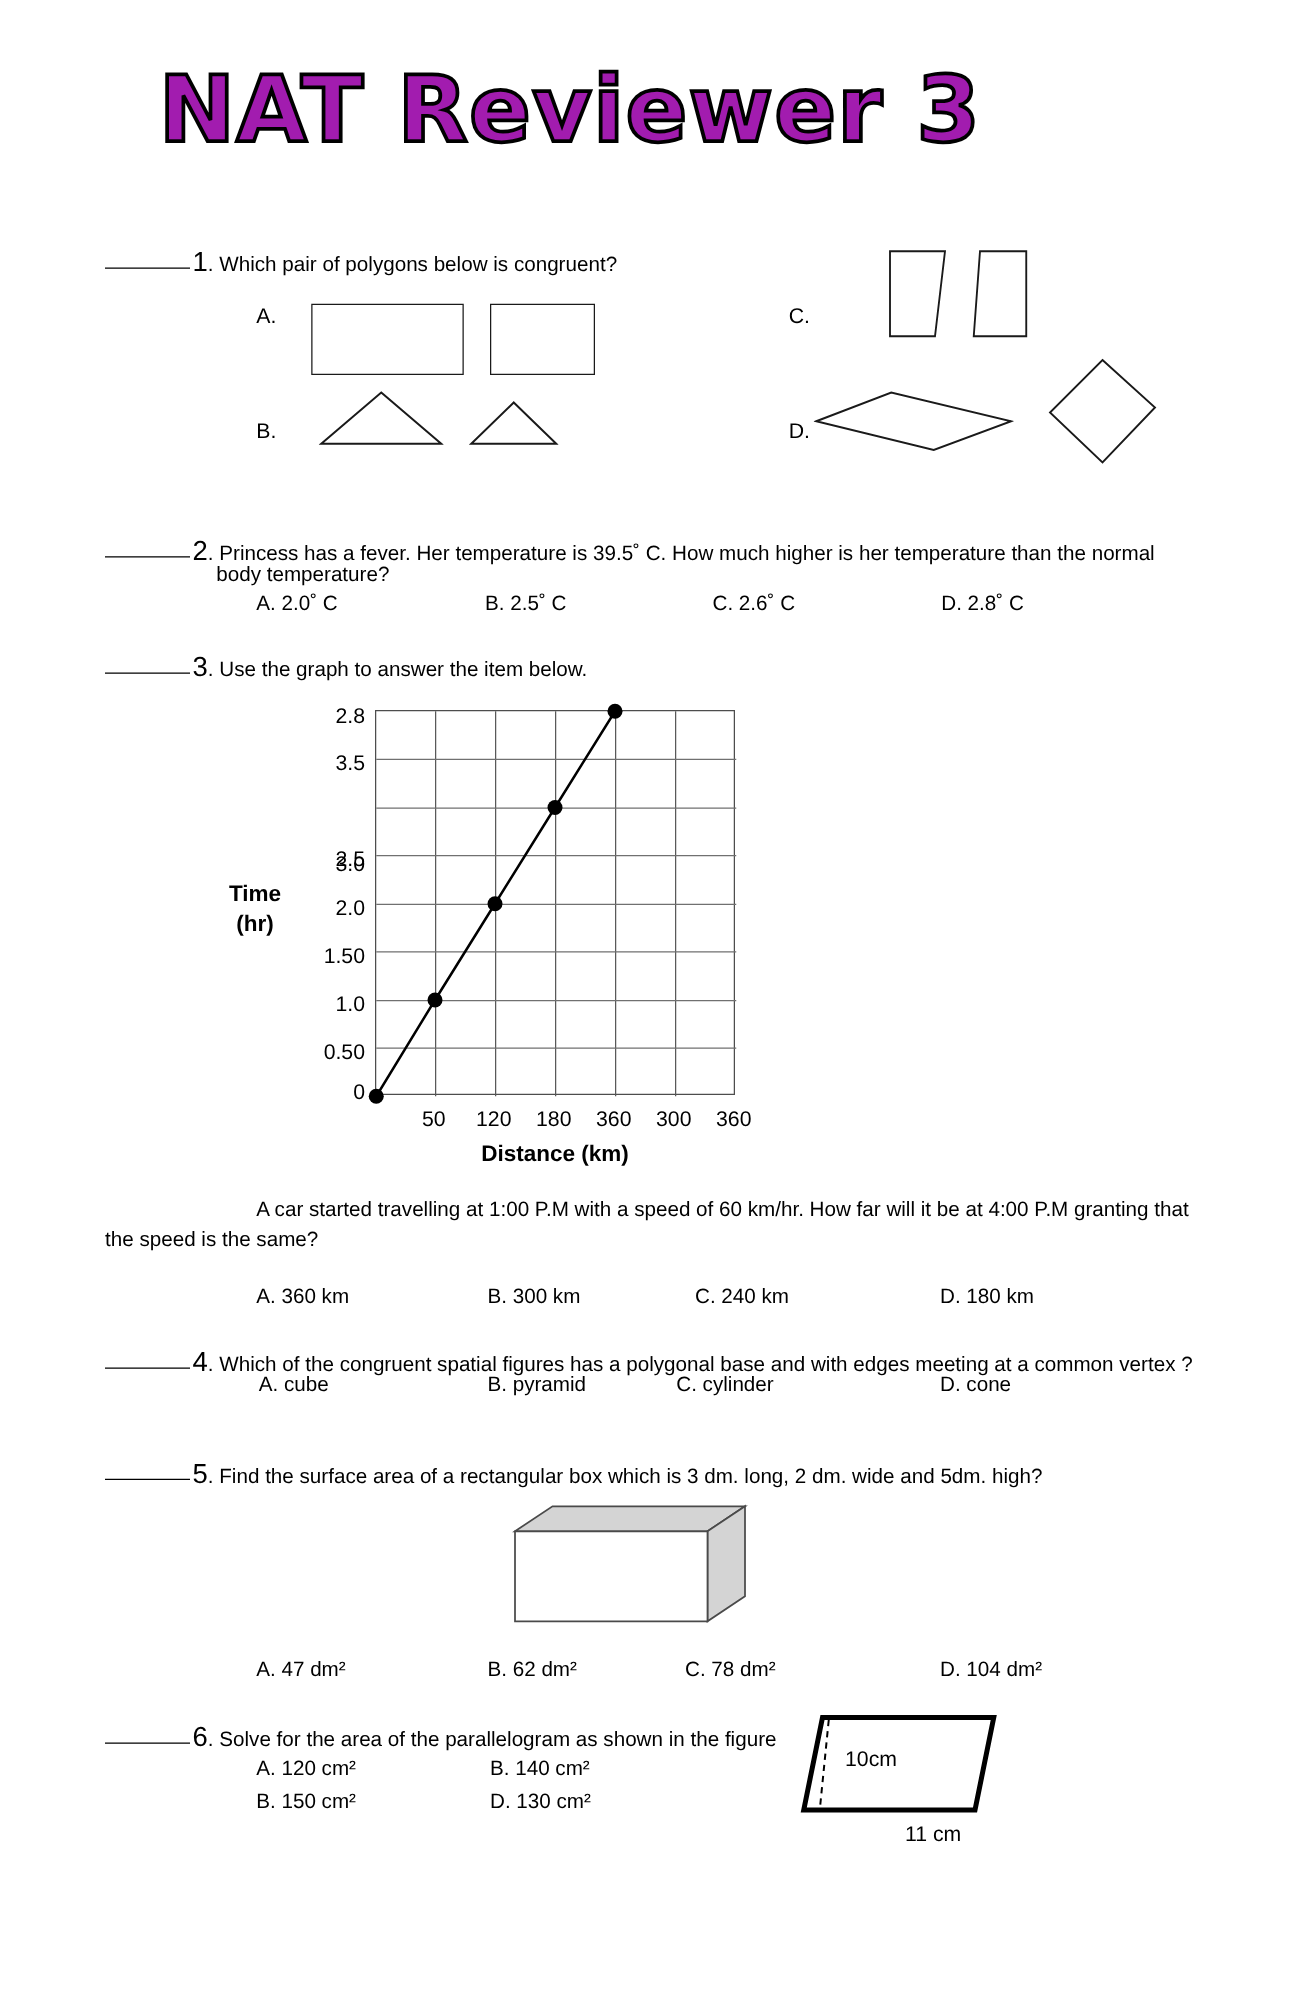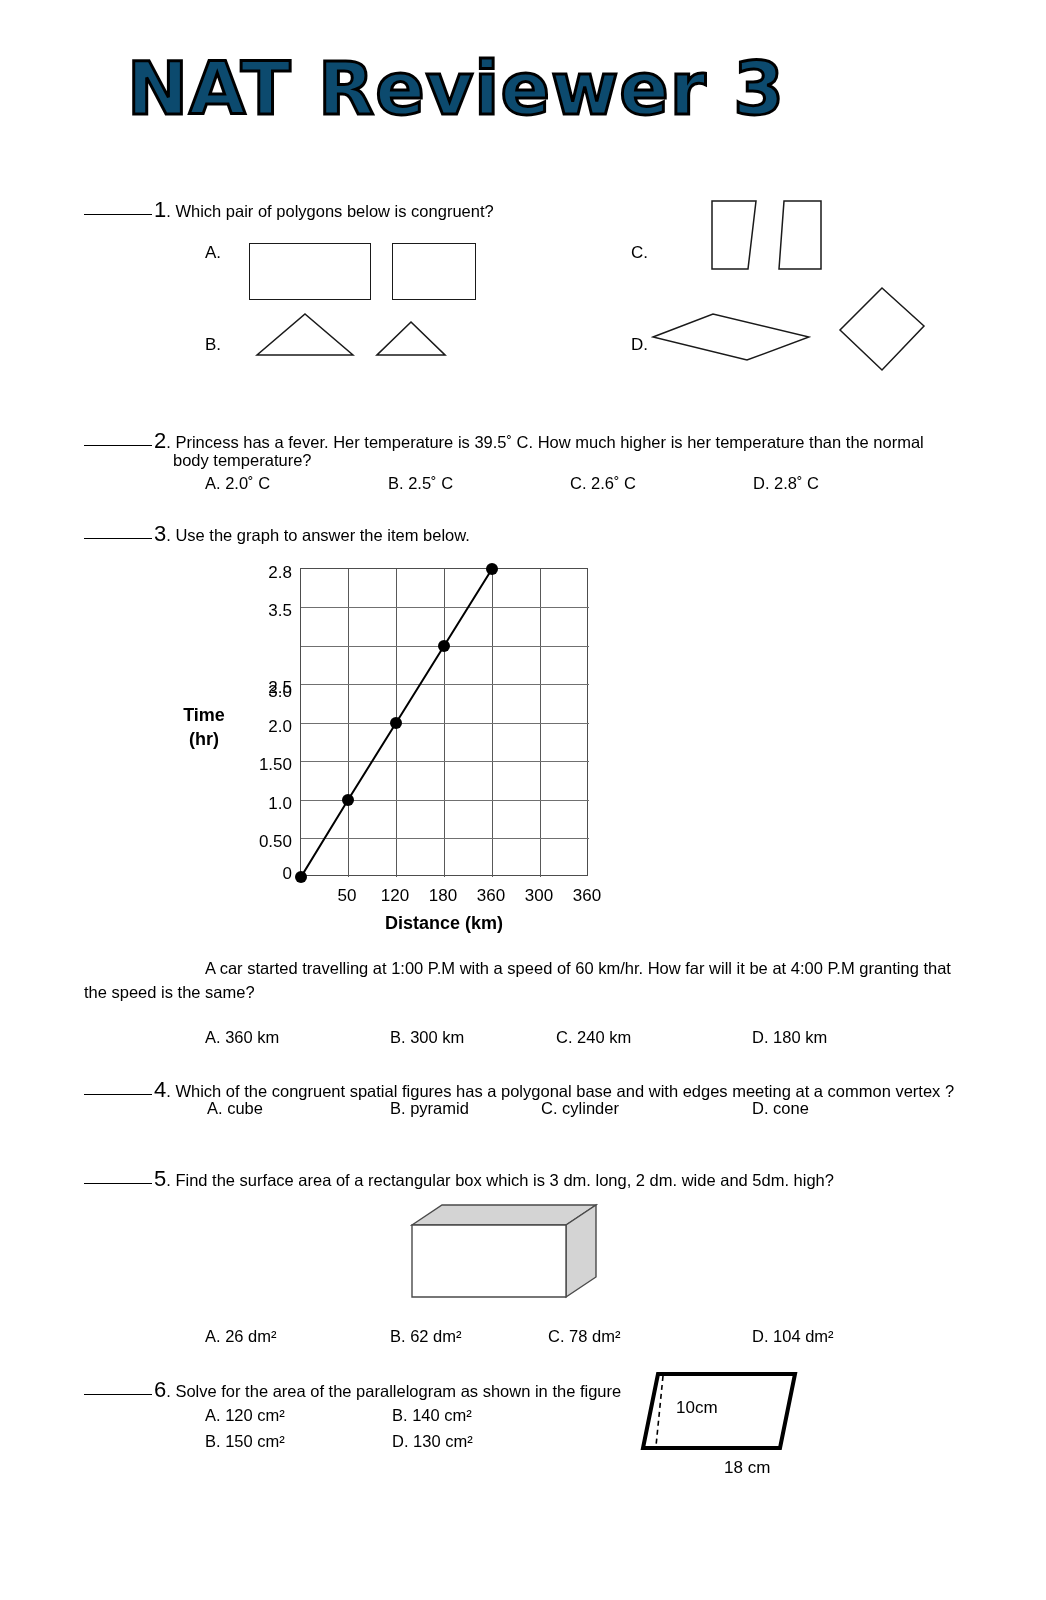--- a/index.html
+++ b/index.html
@@ -21,21 +21,21 @@
     position: absolute;
     left: 0; top: 52px;
     width: 912px;
     text-align: center;
     font-family: "DejaVu Sans", sans-serif;
     font-weight: 900;
     font-size: 73px;
     letter-spacing: 1px;
     line-height: 1;
     -webkit-text-stroke: 3px #000;
-    color: #0c4a6e;
+    color: #a21caf;
   }
 
   
   .qline { position: absolute; font-size: 16.5px; line-height: 1.25; }
   .blank {
     display: inline-block;
     width: 68px;
     border-bottom: 1.6px solid #000;
     vertical-align: 2px;
     margin-right: 2px;
@@ -228,34 +228,34 @@
 
   <svg class="box3d" style="left:404px; top:1203px;" width="195" height="100" viewBox="0 0 195 100">
 
     <polygon points="8,22 38,2 192,2 162,22" fill="#d4d4d4" stroke="#4a4a4a" stroke-width="1.4"></polygon>
 
     <polygon points="162,22 192,2 192,74 162,94" fill="#d4d4d4" stroke="#4a4a4a" stroke-width="1.4"></polygon>
 
     <polygon points="8,22 162,22 162,94 8,94" fill="#ffffff" stroke="#4a4a4a" stroke-width="1.4"></polygon>
   </svg>
 
-  <div class="opt" style="left:205px; top:1327px;">A.  26 dm²</div>
+  <div class="opt" style="left:205px; top:1327px;">A.  47 dm²</div>
   <div class="opt" style="left:390px; top:1327px;">B. 62 dm²</div>
   <div class="opt" style="left:548px; top:1327px;">C.  78 dm²</div>
   <div class="opt" style="left:752px; top:1327px;">D. 104 dm²</div>
 
   <div class="qline" style="left:84px; top:1376px; width:560px;">
     <span class="blank"></span><span class="qnum">6</span><span>. Solve for the area of the parallelogram as shown in the figure</span>
   </div>
 
   <div class="opt" style="left:205px; top:1406px;">A.  120 cm²</div>
   <div class="opt" style="left:392px; top:1406px;">B. 140 cm²</div>
   <div class="opt" style="left:205px; top:1432px;">B.  150 cm²</div>
   <div class="opt" style="left:392px; top:1432px;">D. 130  cm²</div>
 
   <svg class="para" style="left:640px; top:1368px;" width="160" height="90" viewBox="0 0 160 90">
     <polygon points="18,6 155,6 140,80 3,80" fill="#ffffff" stroke="#000000" stroke-width="4"></polygon>
     <line x1="23" y1="8" x2="16" y2="78" stroke="#000000" stroke-width="1.6" stroke-dasharray="5,4"></line>
   </svg>
   <div class="opt" style="left:676px; top:1398px; font-size:17px;">10cm</div>
-  <div class="opt" style="left:724px; top:1458px; font-size:17px;">18 cm</div>
+  <div class="opt" style="left:724px; top:1458px; font-size:17px;">11 cm</div>
 
 </div>
 
 </body></html>

